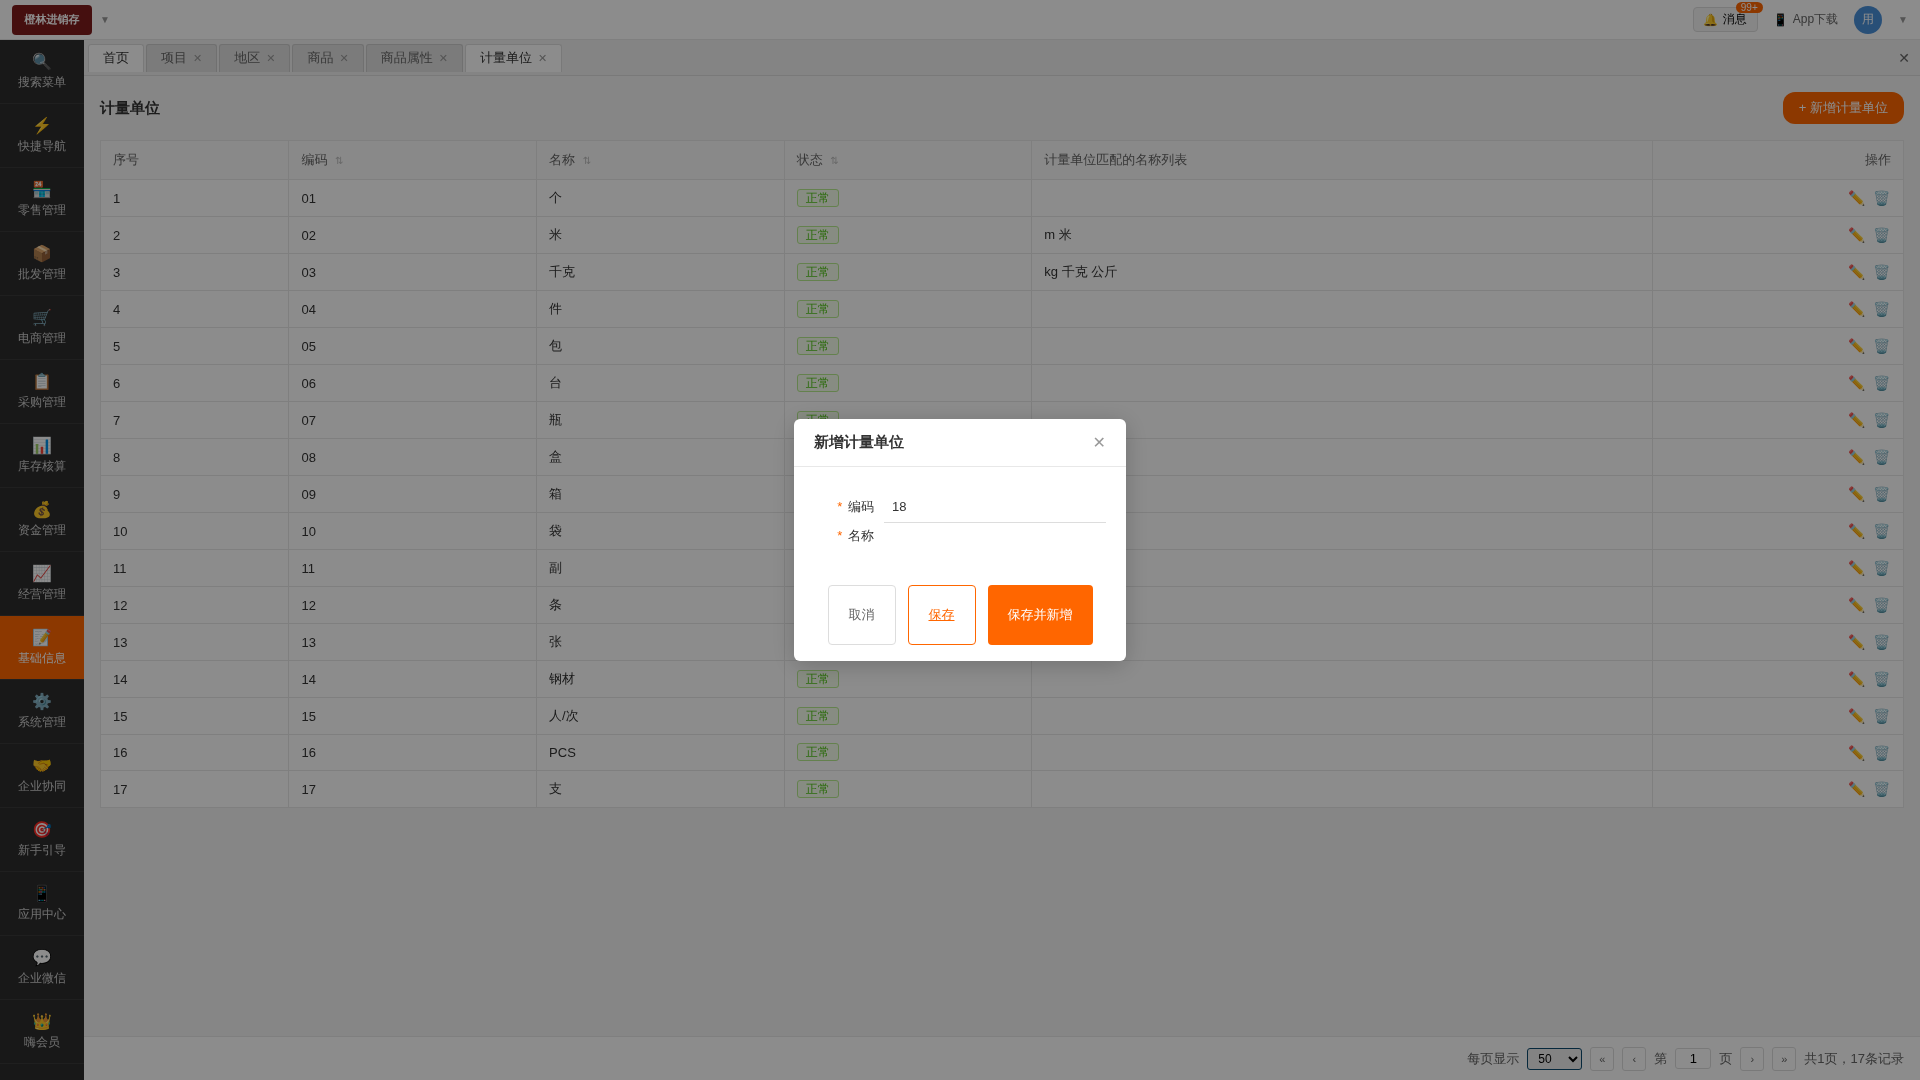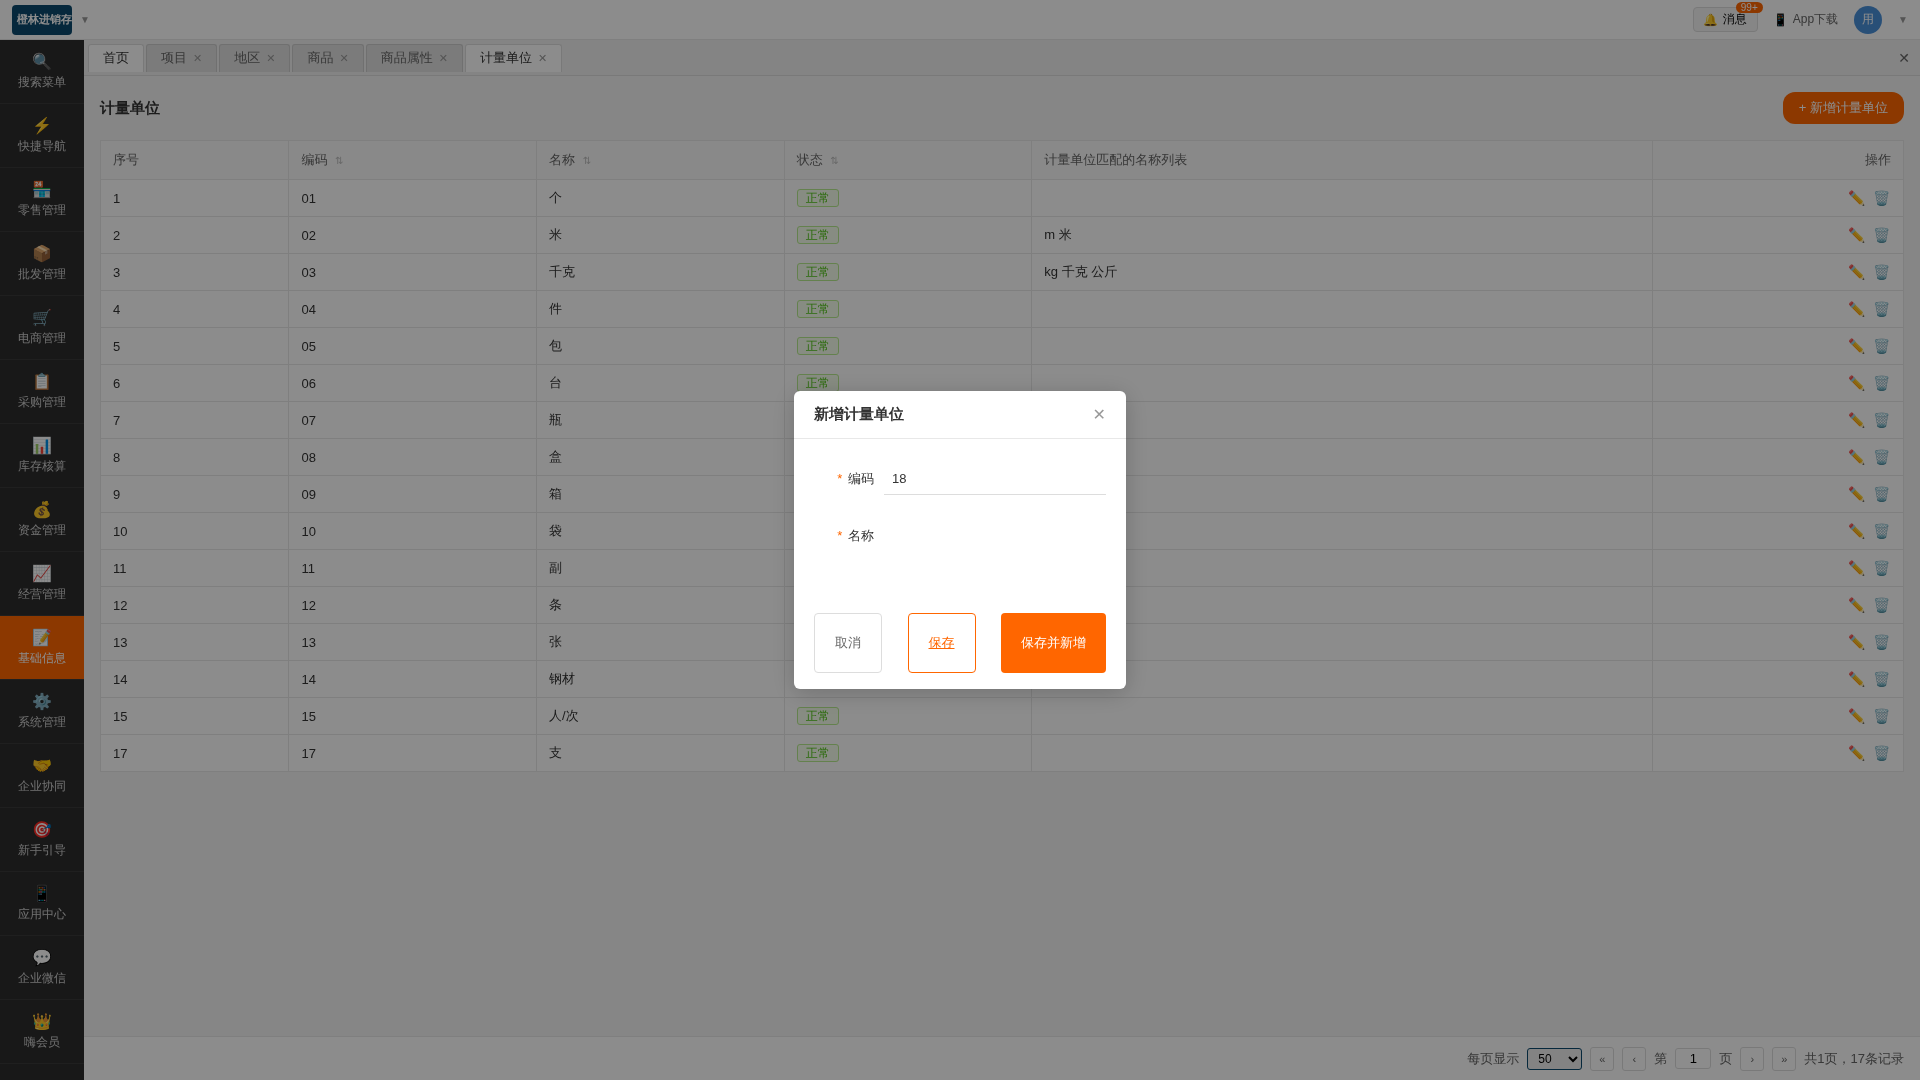--- a/index.html
+++ b/index.html
@@ -15,27 +15,27 @@
       justify-content: space-between;
       padding: 0 12px;
       flex-shrink: 0;
     }
     .logo-area {
       display: flex;
       align-items: center;
       gap: 8px;
     }
     .logo-box {
-      width: 60px;
+      width: 80px;
       height: 30px;
-      background: #0c4a6e;
+      background: #7f1d1d;
       border-radius: 4px;
       display: flex;
       align-items: center;
-      justify-content: flex-end;
+      justify-content: center;
       color: #fff;
       font-size: 11px;
       font-weight: bold;
     }
     .header-right {
       display: flex;
       align-items: center;
       gap: 16px;
     }
     .notification-btn {
@@ -314,21 +314,21 @@
       color: #999;
       font-size: 16px;
       line-height: 1;
     }
     .modal-body {
       padding: 24px 20px;
     }
     .form-row {
       display: flex;
       align-items: center;
-      margin-bottom: 32px;
+      margin-bottom: 4px;
     }
     .form-label {
       width: 60px;
       text-align: right;
       margin-right: 10px;
       color: #333;
       font-size: 13px;
       flex-shrink: 0;
     }
     .form-label .required {
@@ -344,22 +344,22 @@
       font-size: 13px;
       outline: none;
       color: #333;
     }
     .form-input.active-input {
       border-bottom-color: #f60;
     }
     .modal-footer {
       padding: 12px 20px 16px;
       display: flex;
-      justify-content: space-between;
-      gap: 0;
+      justify-content: center;
+      gap: 12px;
     }
     .btn-cancel {
       padding: 6px 20px;
       border: 1px solid #ddd;
       background: #fff;
       border-radius: 4px;
       cursor: pointer;
       font-size: 13px;
       color: #666;
     }
@@ -731,20 +731,33 @@
     <td><span class="status-normal">正常</span></td>
     <td></td>
     <td>
       <div class="action-icons">
         <span class="action-icon" title="编辑">✏️</span>
         <span class="action-icon" title="删除">🗑️</span>
       </div>
     </td>
   </tr>
             <tr>
+    <td>16</td>
+    <td>16</td>
+    <td>PCS</td>
+    <td><span class="status-normal">正常</span></td>
+    <td></td>
+    <td>
+      <div class="action-icons">
+        <span class="action-icon" title="编辑">✏️</span>
+        <span class="action-icon" title="删除">🗑️</span>
+      </div>
+    </td>
+  </tr>
+            <tr>
     <td>17</td>
     <td>17</td>
     <td>支</td>
     <td><span class="status-normal">正常</span></td>
     <td></td>
     <td>
       <div class="action-icons">
         <span class="action-icon" title="编辑">✏️</span>
         <span class="action-icon" title="删除">🗑️</span>
       </div>

